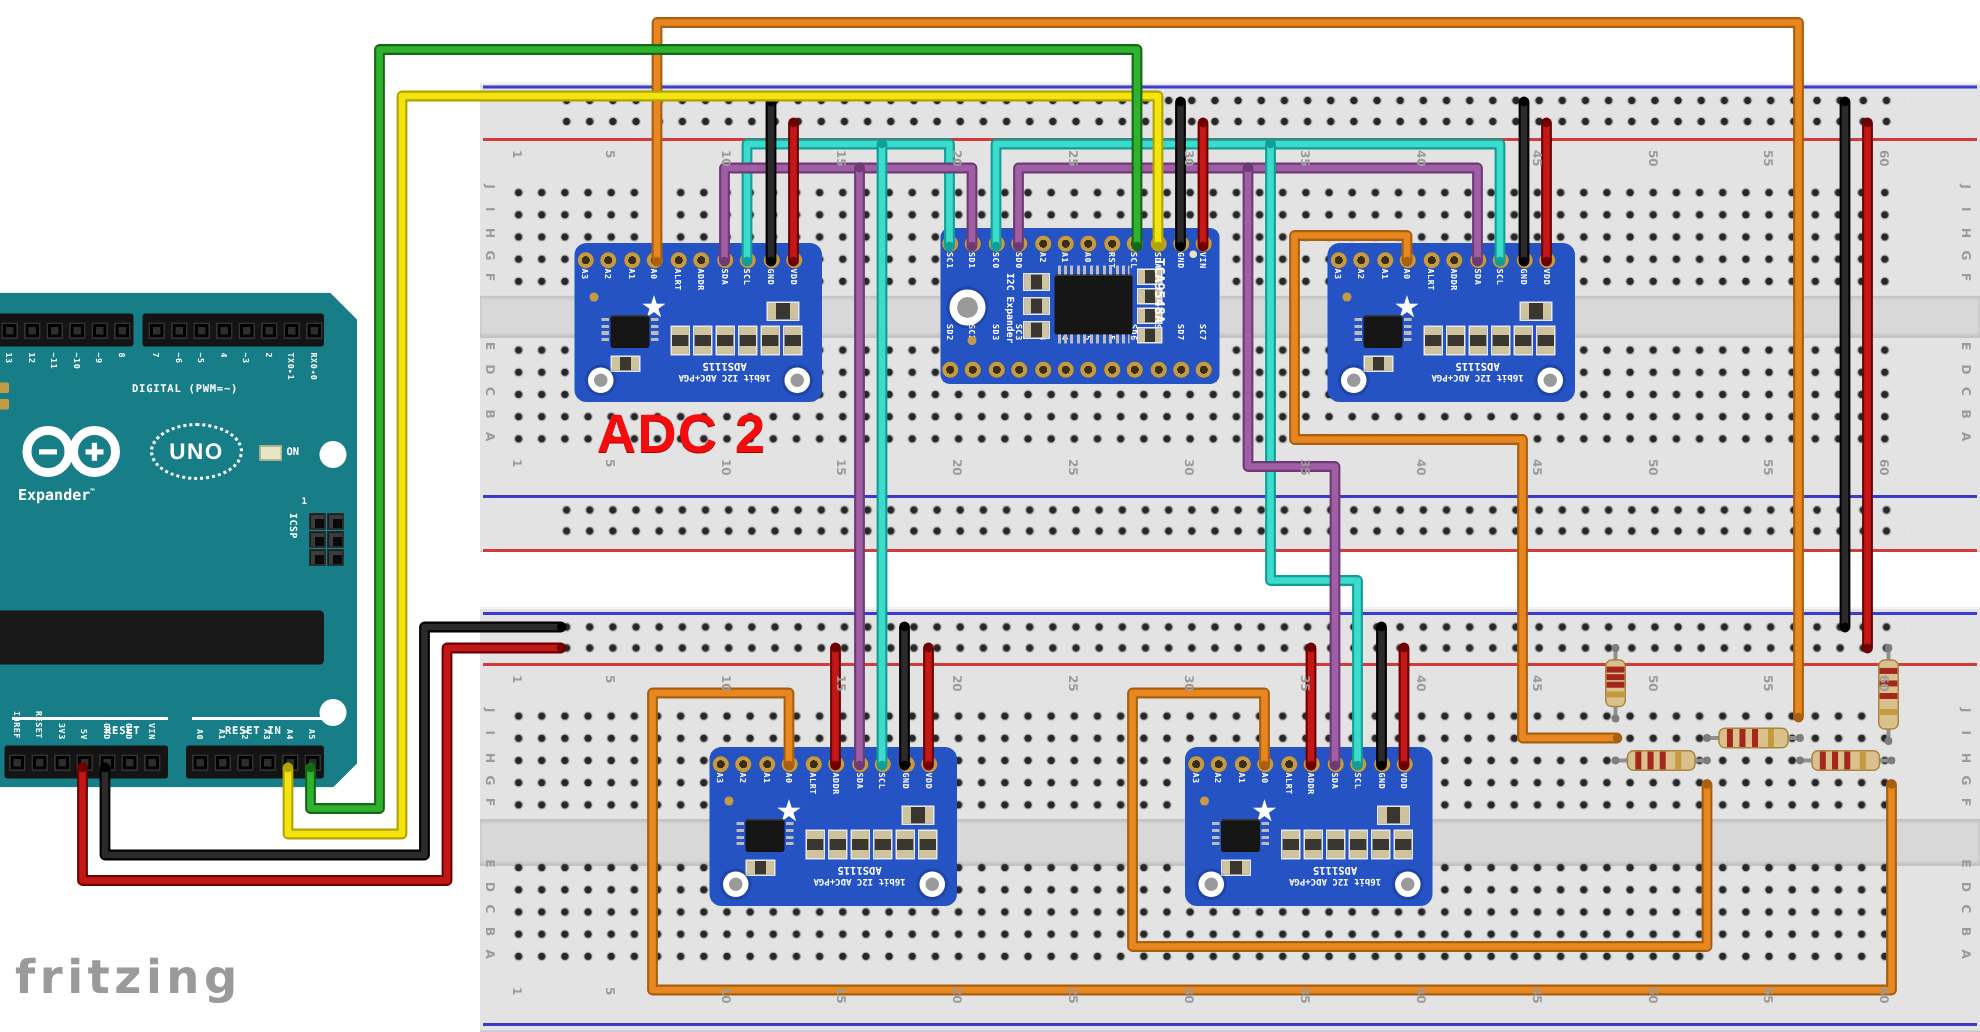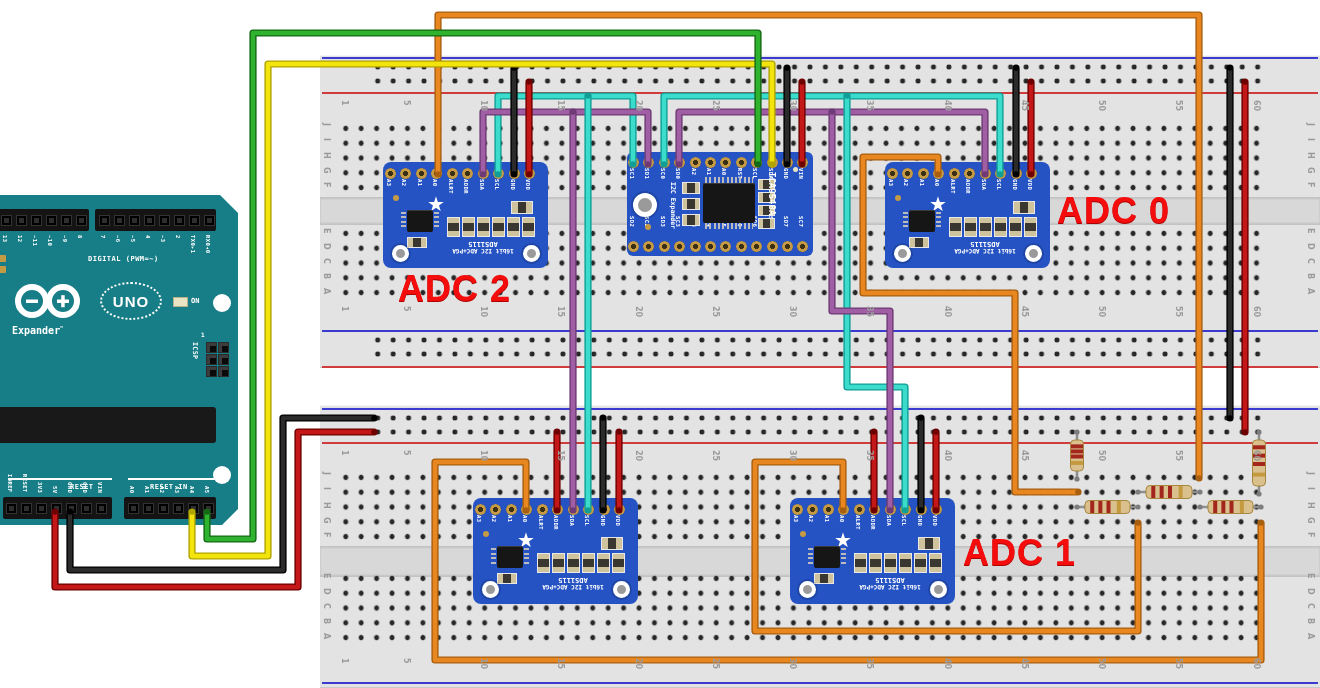--- a/index.html
+++ b/index.html
@@ -412,23 +412,22 @@
       <div class="legs" style="left: 78px; top: 25px; width: 48px; height: 6px; background: repeating-linear-gradient(90deg, rgb(187, 187, 187) 0px, rgb(187, 187, 187) 2px, rgba(0, 0, 0, 0) 2px, rgba(0, 0, 0, 0) 4.3px);"></div>
       <div class="legs" style="left: 78px; top: 71px; width: 48px; height: 6px; background: repeating-linear-gradient(90deg, rgb(187, 187, 187) 0px, rgb(187, 187, 187) 2px, rgba(0, 0, 0, 0) 2px, rgba(0, 0, 0, 0) 4.3px);"></div>
       <div class="smd" style="left: 131px; top: 27px; width: 15px; height: 9px;"></div>
       <div class="smd" style="left: 131px; top: 40px; width: 15px; height: 9px;"></div>
       <div class="smd" style="left: 131px; top: 53px; width: 15px; height: 9px;"></div>
       <div class="smd" style="left: 131px; top: 66px; width: 15px; height: 9px;"></div>
       <div class="silk" style="left: 140px; top: 20px; writing-mode: vertical-rl; text-orientation: sideways; font: bold 9px &quot;DejaVu Sans Mono&quot;, monospace;">TCA9548A</div>
       <div style="position: absolute; left: 166px; top: 15px; width: 5px; height: 5px; border-radius: 50%; background: rgb(233, 228, 196);"></div>
     </div>
 
-  <div class="adc-label" style="left:1057px;top:190px">ADC 0</div>
-  <div class="adc-label" style="left:963px;top:532px">ADC 1</div>
   <div class="adc-label" style="left:398px;top:268px">ADC 2</div>
+  <div id="watermark">fritzing</div>
 
   <svg id="wirelayer" width="1320" height="688">
       <g transform="translate(1077,432) rotate(90)">
         <line x1="0" y1="0" x2="47" y2="0" stroke="#8f8f8f" stroke-width="2.6" stroke-linecap="round"></line>
         <circle cx="0" cy="0" r="2.6" fill="#7d7d7d"></circle>
         <circle cx="47" cy="0" r="2.6" fill="#7d7d7d"></circle>
         <rect x="8" y="-6.5" width="31" height="13" rx="4" fill="#d9c08d" stroke="#a8863f" stroke-width="1"></rect>
         <rect x="12.379999999999999" y="-6" width="4" height="12" fill="#a3271d"></rect>
         <rect x="17.44" y="-6" width="4" height="12" fill="#a3271d"></rect>
         <rect x="22.5" y="-6" width="4" height="12" fill="#a3271d"></rect>

